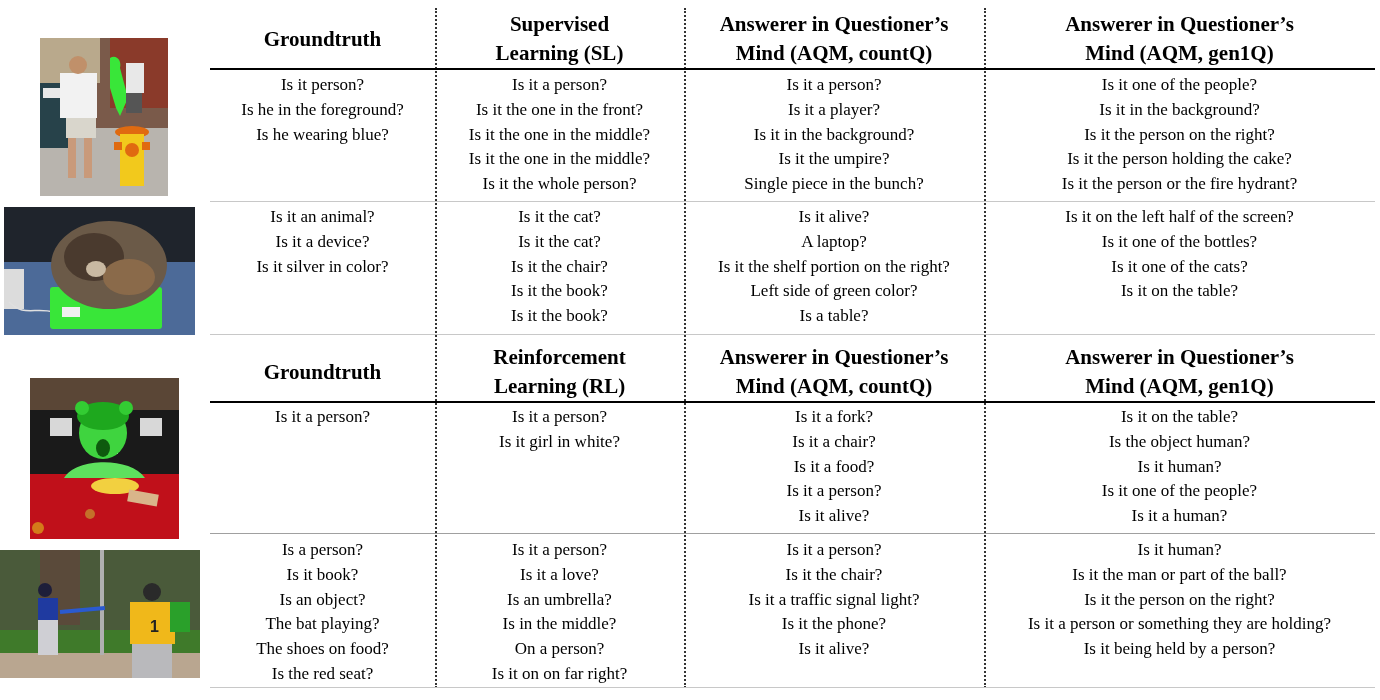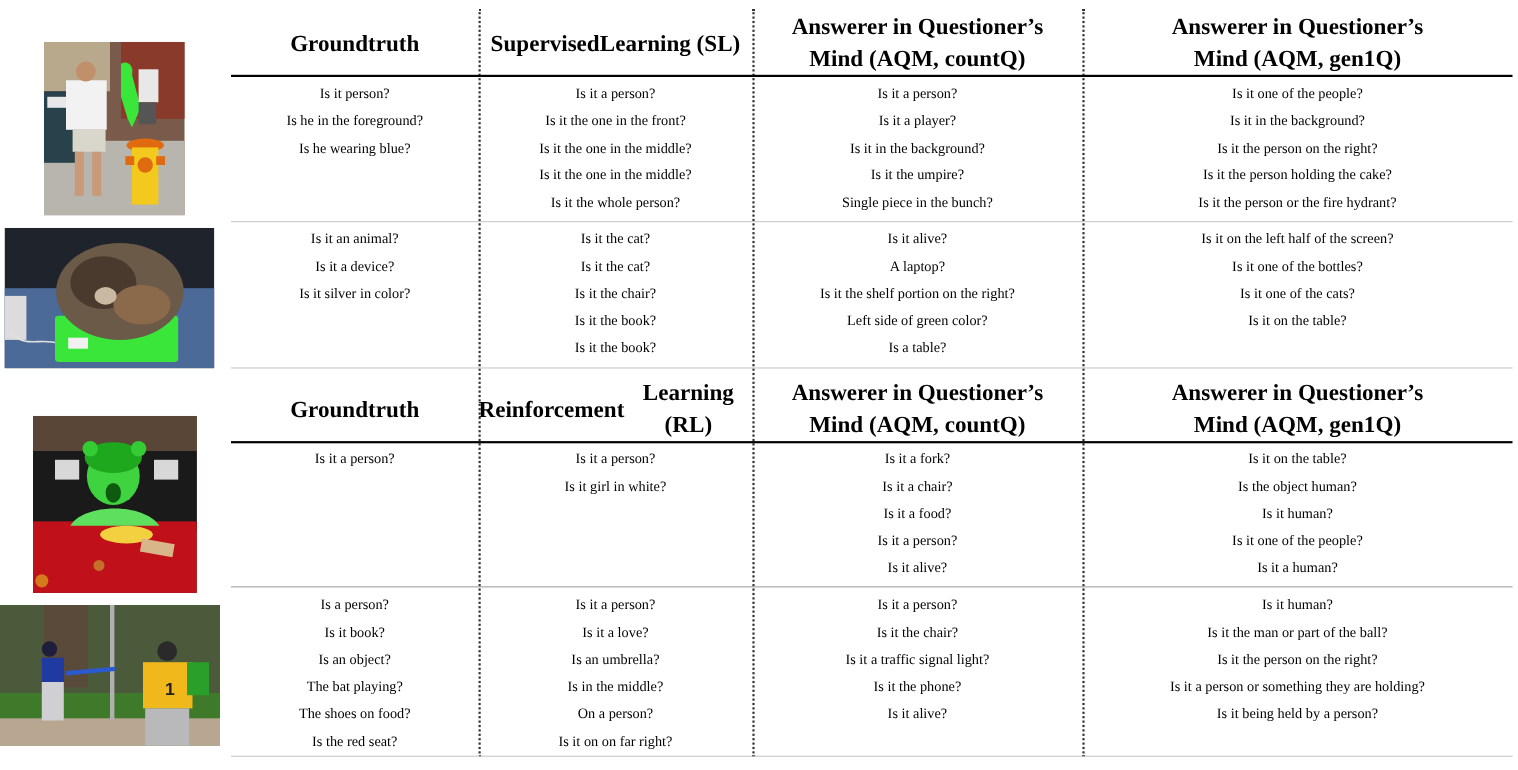--- a/index.html
+++ b/index.html
@@ -17,21 +17,21 @@
     position: absolute; top: 8px; height: 680px; width: 0;
     border-left: 2px dotted #333;
   }
   .hline-thick { position: absolute; left: 0; width: 1165px; height: 0; border-top: 2px solid #000; }
   .hline-thin { position: absolute; left: 0; width: 1165px; height: 0; border-top: 1.5px solid #c8c8c8; }
   .hdr {
     position: absolute; display: flex; align-items: center; justify-content: center;
     text-align: center; font-weight: bold; font-size: 21px; line-height: 29px;
   }
   .cell {
-    position: absolute; text-align: center; font-size: 13px; line-height: 24.8px;
+    position: absolute; text-align: center; font-size: 17px; line-height: 24.8px;
     white-space: nowrap;
   }
   .cell div { height: 24.8px; }
 </style>
 </head>
 <body>
 
 <div class="thumb" style="left:40px;top:38px;width:128px;height:158px;">
   <svg viewBox="0 0 128 158" preserveAspectRatio="none">
     <rect width="128" height="158" fill="#7a5a4a"></rect>
@@ -115,21 +115,21 @@
 
 <div class="table">
 
   <div class="vdiv" style="left:225px;"></div>
   <div class="vdiv" style="left:474px;"></div>
   <div class="vdiv" style="left:774px;"></div>
 
   <div class="hdr" style="left:0;top:10px;width:225px;height:58px;">
     <span>Groundtruth</span>
   </div>
-  <div class="hdr" style="left:225px;top:10px;width:249px;height:58px;flex-direction:row;">
+  <div class="hdr" style="left:225px;top:10px;width:249px;height:58px;flex-direction:column;">
     <span>Supervised</span>
     <span>Learning (SL)</span>
   </div>
   <div class="hdr" style="left:474px;top:10px;width:300px;height:58px;flex-direction:column;">
     <span>Answerer in Questioner’s</span>
     <span>Mind (AQM, countQ)</span>
   </div>
   <div class="hdr" style="left:774px;top:10px;width:391px;height:58px;flex-direction:column;">
     <span>Answerer in Questioner’s</span>
     <span>Mind (AQM, gen1Q)</span>
@@ -187,21 +187,21 @@
     <div>Is it on the left half of the screen?</div>
     <div>Is it one of the bottles?</div>
     <div>Is it one of the cats?</div>
     <div>Is it on the table?</div>
   </div>
   <div class="hline-thin" style="top:334px;"></div>
 
   <div class="hdr" style="left:0;top:343px;width:225px;height:58px;">
     <span>Groundtruth</span>
   </div>
-  <div class="hdr" style="left:225px;top:343px;width:249px;height:58px;">
+  <div class="hdr" style="left:225px;top:343px;width:249px;height:58px;flex-direction:column;">
     <span>Reinforcement</span>
     <span>Learning (RL)</span>
   </div>
   <div class="hdr" style="left:474px;top:343px;width:300px;height:58px;flex-direction:column;">
     <span>Answerer in Questioner’s</span>
     <span>Mind (AQM, countQ)</span>
   </div>
   <div class="hdr" style="left:774px;top:343px;width:391px;height:58px;flex-direction:column;">
     <span>Answerer in Questioner’s</span>
     <span>Mind (AQM, gen1Q)</span>

